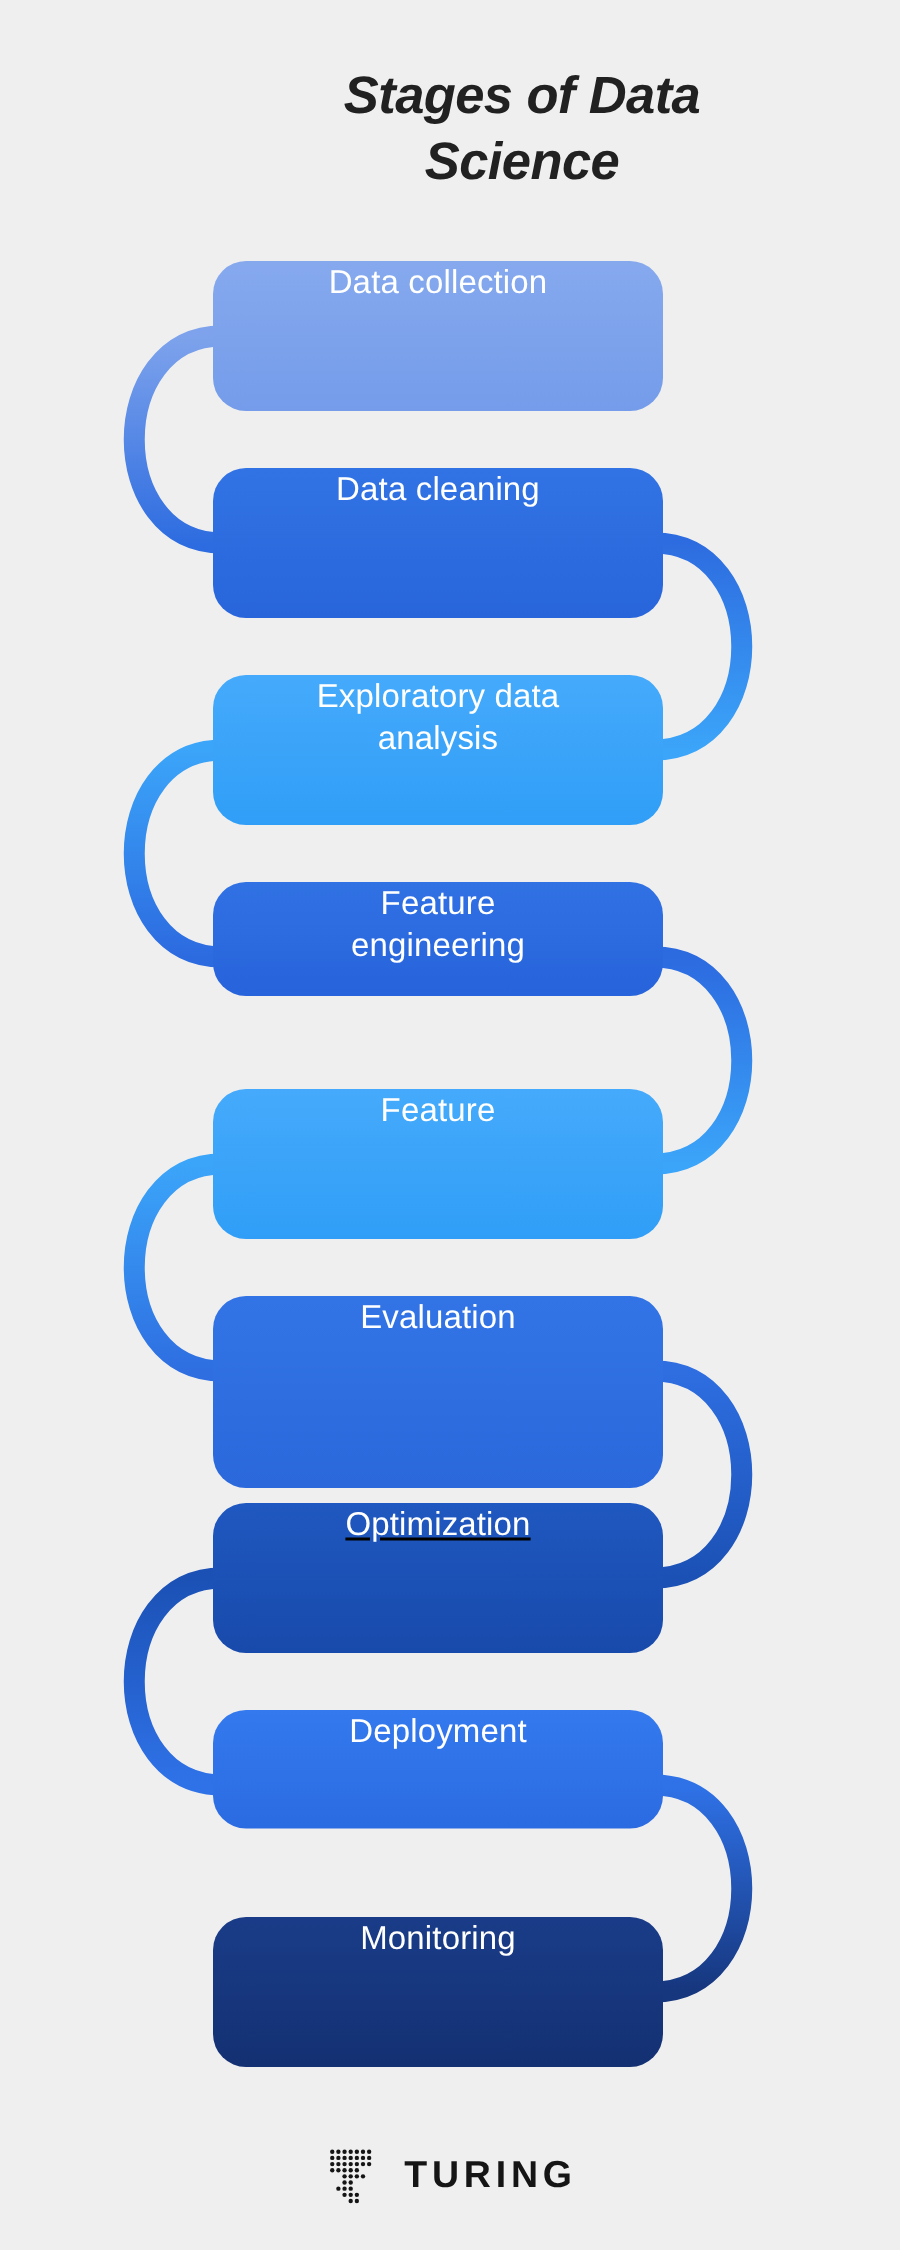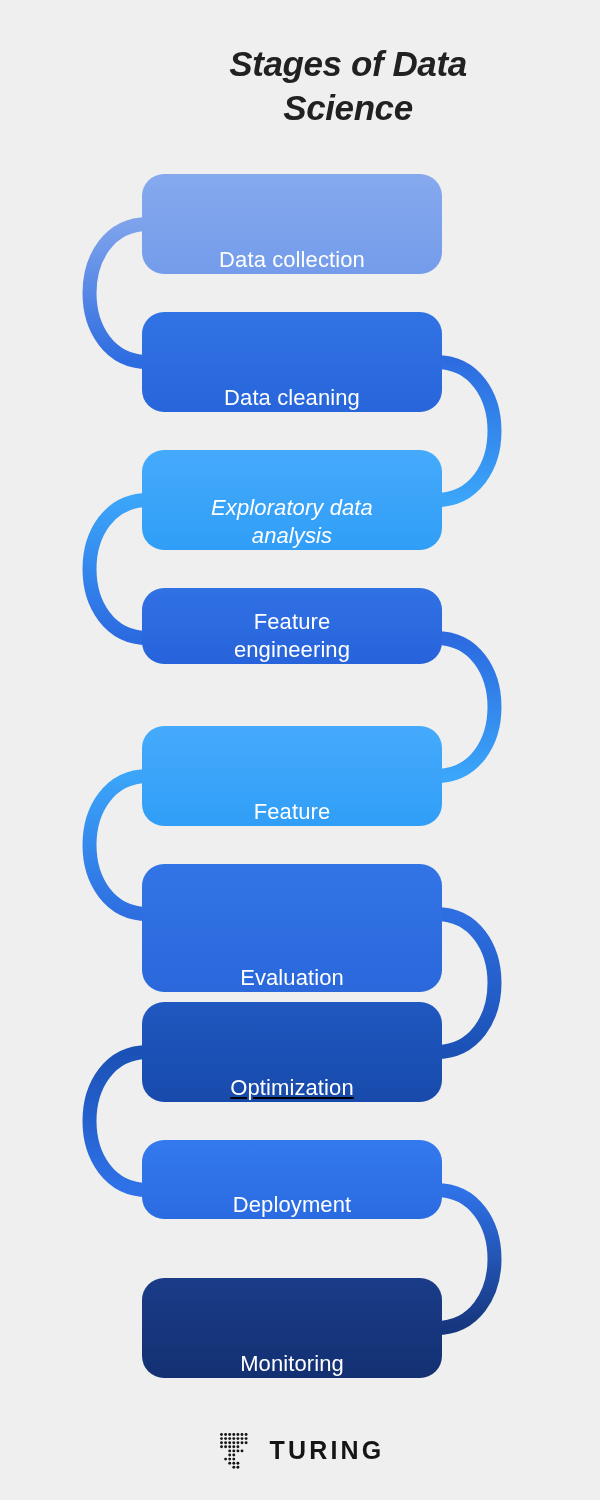--- a/index.html
+++ b/index.html
@@ -45,21 +45,21 @@
     height: 1500px;
   }
   
   .stage-box {
     position: absolute;
     left: 142px;
     width: 300px;
     height: 100px;
     border-radius: 22px;
     display: flex;
-    align-items: flex-end;
+    align-items: flex-start;
     justify-content: center;
     box-sizing: border-box;
     padding: 0 18px;
   }
   .stage-label {
     color: #ffffff;
     font-family: "Liberation Sans", sans-serif;
     font-size: 22px;
     line-height: 28px;
     font-weight: 400;
@@ -147,21 +147,21 @@
       </g>
   </svg>
 
   <div id="stage-boxes">
       <div class="stage-box" style="top: 174px; left: 142px; width: 300px; height: 100px; border-radius: 22px; background: linear-gradient(rgb(134, 169, 238) 0%, rgb(116, 156, 234) 100%);">
         <div class="stage-label">Data collection</div>
       </div>
       <div class="stage-box" style="top: 312px; left: 142px; width: 300px; height: 100px; border-radius: 22px; background: linear-gradient(rgb(49, 115, 228) 0%, rgb(40, 101, 219) 100%);">
         <div class="stage-label">Data cleaning</div>
       </div>
-      <div class="stage-box" style="top: 450px; left: 142px; width: 300px; height: 100px; border-radius: 22px; background: linear-gradient(rgb(69, 170, 251) 0%, rgb(48, 158, 247) 100%); font-style: italic;">
+      <div class="stage-box" style="top: 450px; left: 142px; width: 300px; height: 100px; border-radius: 22px; background: linear-gradient(rgb(69, 170, 251) 0%, rgb(48, 158, 247) 100%);">
         <div class="stage-label">Exploratory data
 analysis</div>
       </div>
       <div class="stage-box" style="top: 588px; left: 142px; width: 300px; height: 76px; border-radius: 22px; background: linear-gradient(rgb(48, 113, 228) 0%, rgb(39, 99, 219) 100%);">
         <div class="stage-label">Feature
 engineering</div>
       </div>
       <div class="stage-box" style="top: 726px; left: 142px; width: 300px; height: 100px; border-radius: 22px; background: linear-gradient(rgb(69, 170, 251) 0%, rgb(48, 158, 247) 100%);">
         <div class="stage-label">Feature</div>
       </div>

